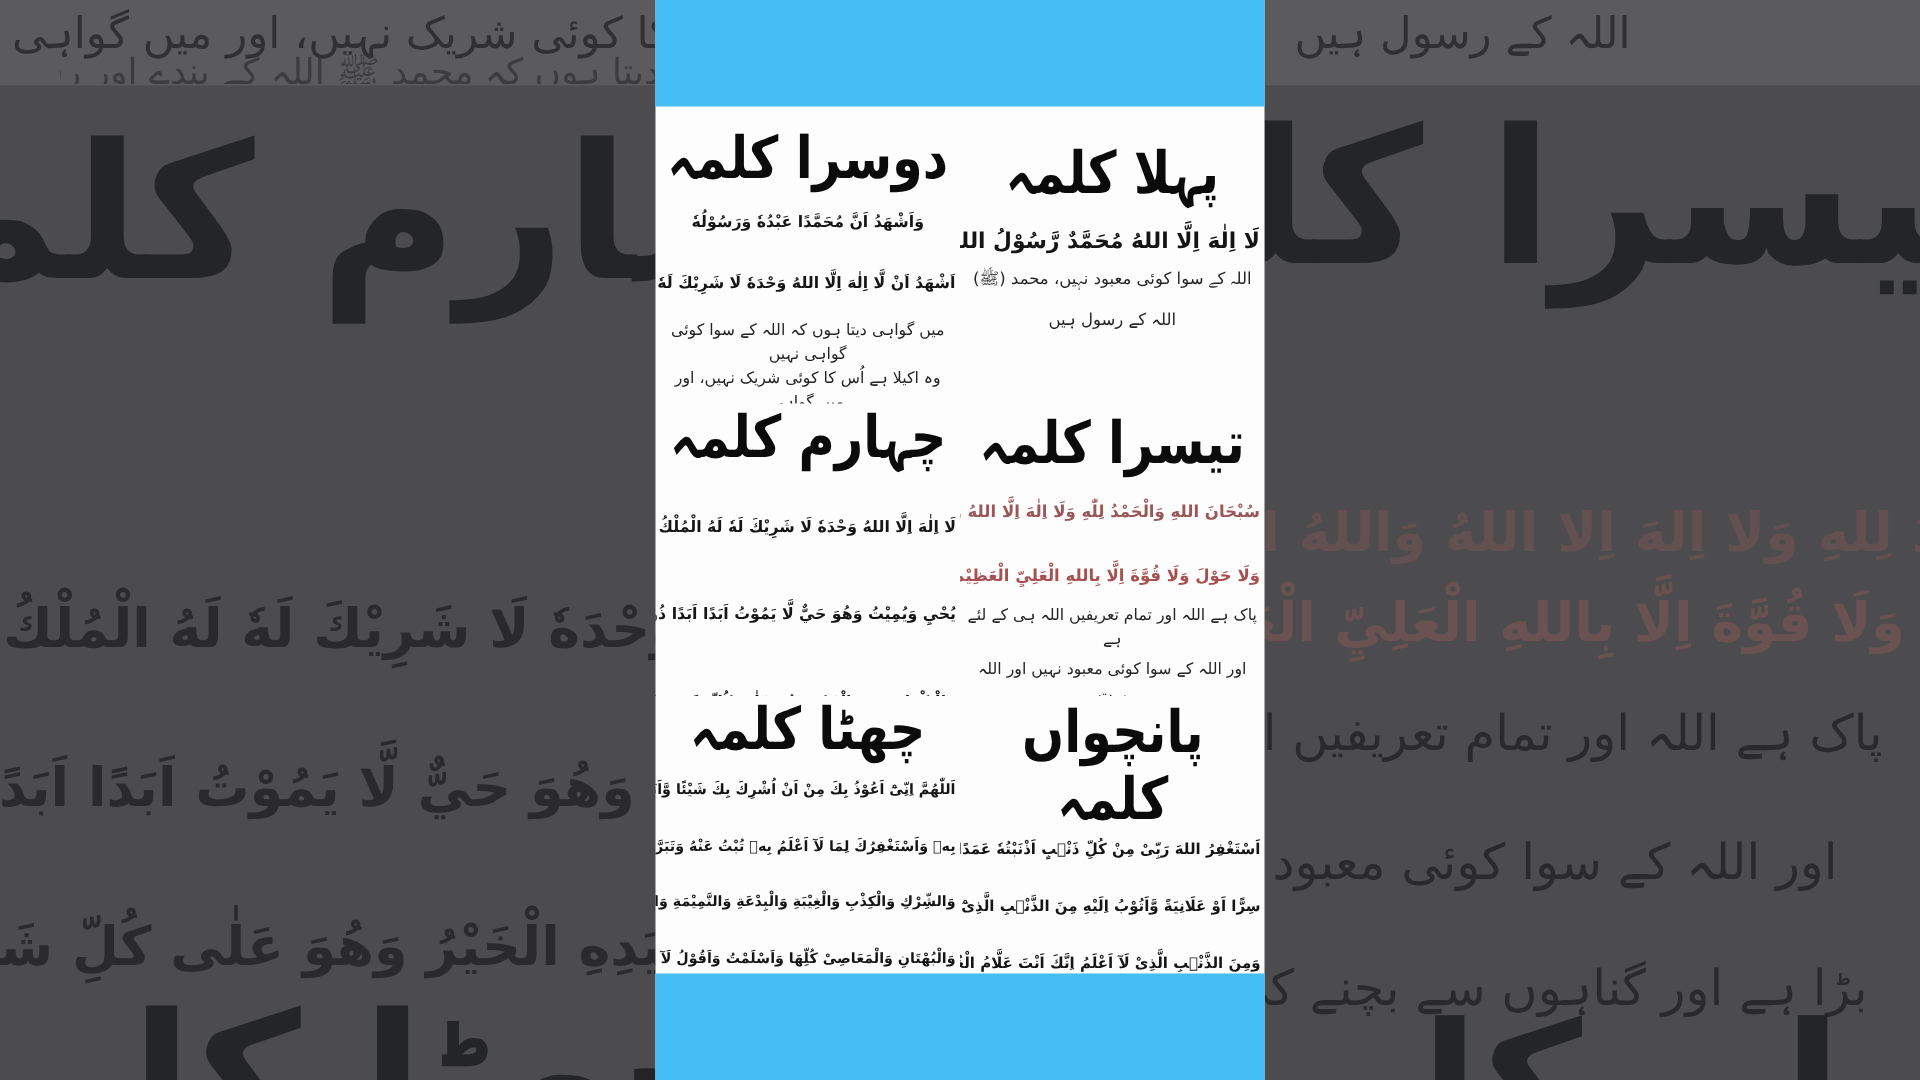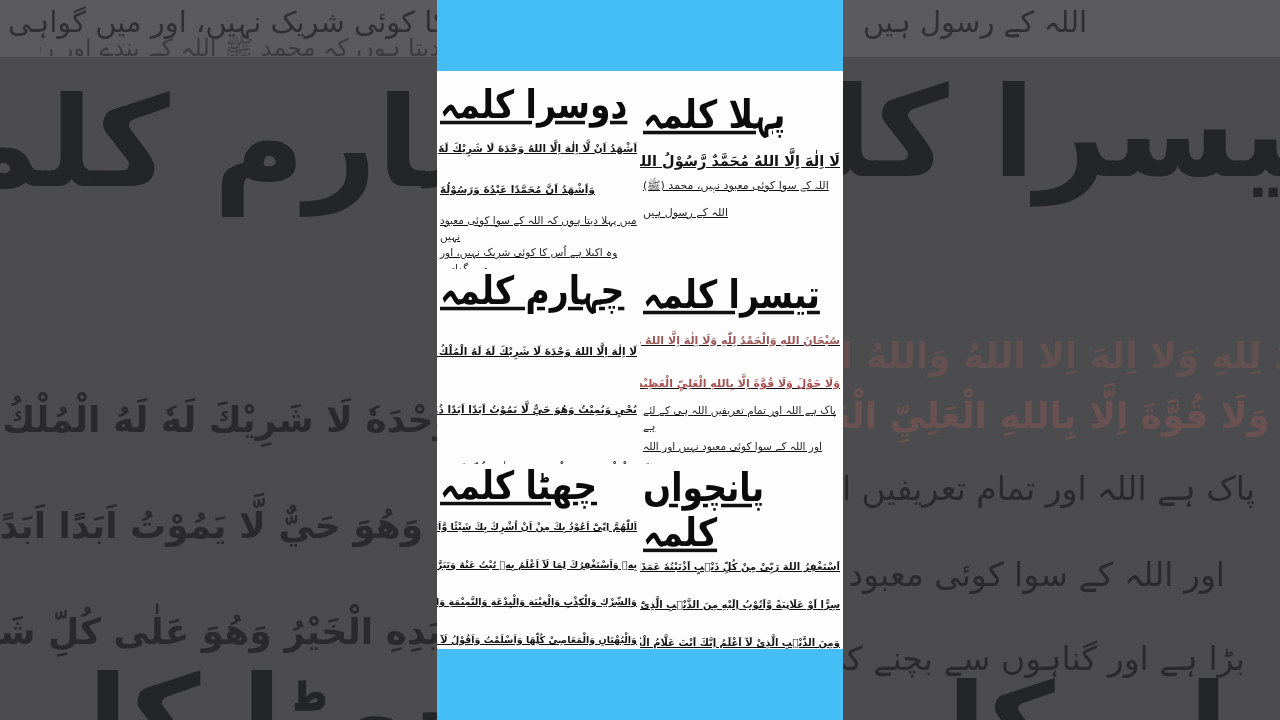--- a/index.html
+++ b/index.html
@@ -18,21 +18,21 @@
   .bg-clip{position:absolute;overflow:hidden;}
   
   .video-strip{position:absolute;left:437px;top:0;width:406px;height:720px;background:#fdfdfd;}
   .bar{position:absolute;left:0;width:100%;}
   .bar-top{top:0;height:71px;}
   .bar-bottom{top:649px;height:71px;}
   
   .card{position:absolute;left:0;top:71px;width:406px;height:578px;
         display:grid;grid-template-columns:203px 203px;grid-template-rows:198px 195px 185px;
         direction:rtl;color:#101010;}
-  .cell{overflow:hidden;text-align:left;direction:rtl;padding:0 3px;box-sizing:border-box;text-decoration:underline;}
+  .cell{overflow:hidden;text-align:center;direction:rtl;padding:0 3px;box-sizing:border-box;}
   .cell h2{margin:0;font-size:33px;font-weight:bold;line-height:1.15;
            transform:scaleY(1.18);transform-origin:top center;color:#0b0b0b;}
   .ar{margin:0;font-weight:bold;white-space:nowrap;color:#151515;}
   .ur{margin:0;color:#242424;}
   .k1 h2{margin-top:22px;}
   .k1 .ar{margin-top:22px;font-size:14.5px;}
   .k1 .ur{margin-top:8px;font-size:11px;line-height:1.7;}
   .k2 h2{margin-top:12px;}
   .k2 .ar{margin-top:14px;font-size:10.5px;line-height:2.6;}
   .k2 .ur{font-size:10.5px;line-height:1.55;}
@@ -90,23 +90,23 @@
 
       <section class="cell k1">
         <h2>پہلا کلمہ</h2>
         <p class="ar">لَا اِلٰهَ اِلَّا اللهُ مُحَمَّدٌ رَّسُوْلُ اللهِ</p>
         <p class="ur">اللہ کے سوا کوئی معبود نہیں، محمد (ﷺ)</p>
         <p class="ur">اللہ کے رسول ہیں</p>
       </section>
 
       <section class="cell k2">
         <h2>دوسرا کلمہ</h2>
+        <p class="ar">وَاَشْهَدُ اَنَّ مُحَمَّدًا عَبْدُهٗ وَرَسُوْلُهٗ</p>
         <p class="ar">اَشْهَدُ اَنْ لَّا اِلٰهَ اِلَّا اللهُ وَحْدَهٗ لَا شَرِيْكَ لَهٗ</p>
-        <p class="ar">وَاَشْهَدُ اَنَّ مُحَمَّدًا عَبْدُهٗ وَرَسُوْلُهٗ</p>
-        <p class="ur ur-first">میں پہلا دیتا ہوں کہ اللہ کے سوا کوئی معبود نہیں</p>
+        <p class="ur ur-first">میں گواہی دیتا ہوں کہ اللہ کے سوا کوئی گواہی نہیں</p>
         <p class="ur">وہ اکیلا ہے اُس کا کوئی شریک نہیں، اور میں گواہی</p>
 
       </section>
 
       <section class="cell k3">
         <h2>تیسرا کلمہ</h2>
         <p class="ar maroon-a">سُبْحَانَ اللهِ وَالْحَمْدُ لِلّٰهِ وَلَا اِلٰهَ اِلَّا اللهُ وَاللهُ اَكْبَرُ</p>
         <p class="ar maroon-b">وَلَا حَوْلَ وَلَا قُوَّةَ اِلَّا بِاللهِ الْعَلِيِّ الْعَظِيْمِ</p>
         <p class="ur">پاک ہے اللہ اور تمام تعریفیں اللہ ہی کے لئے ہے</p>
         <p class="ur">اور اللہ کے سوا کوئی معبود نہیں اور اللہ بہت</p>

